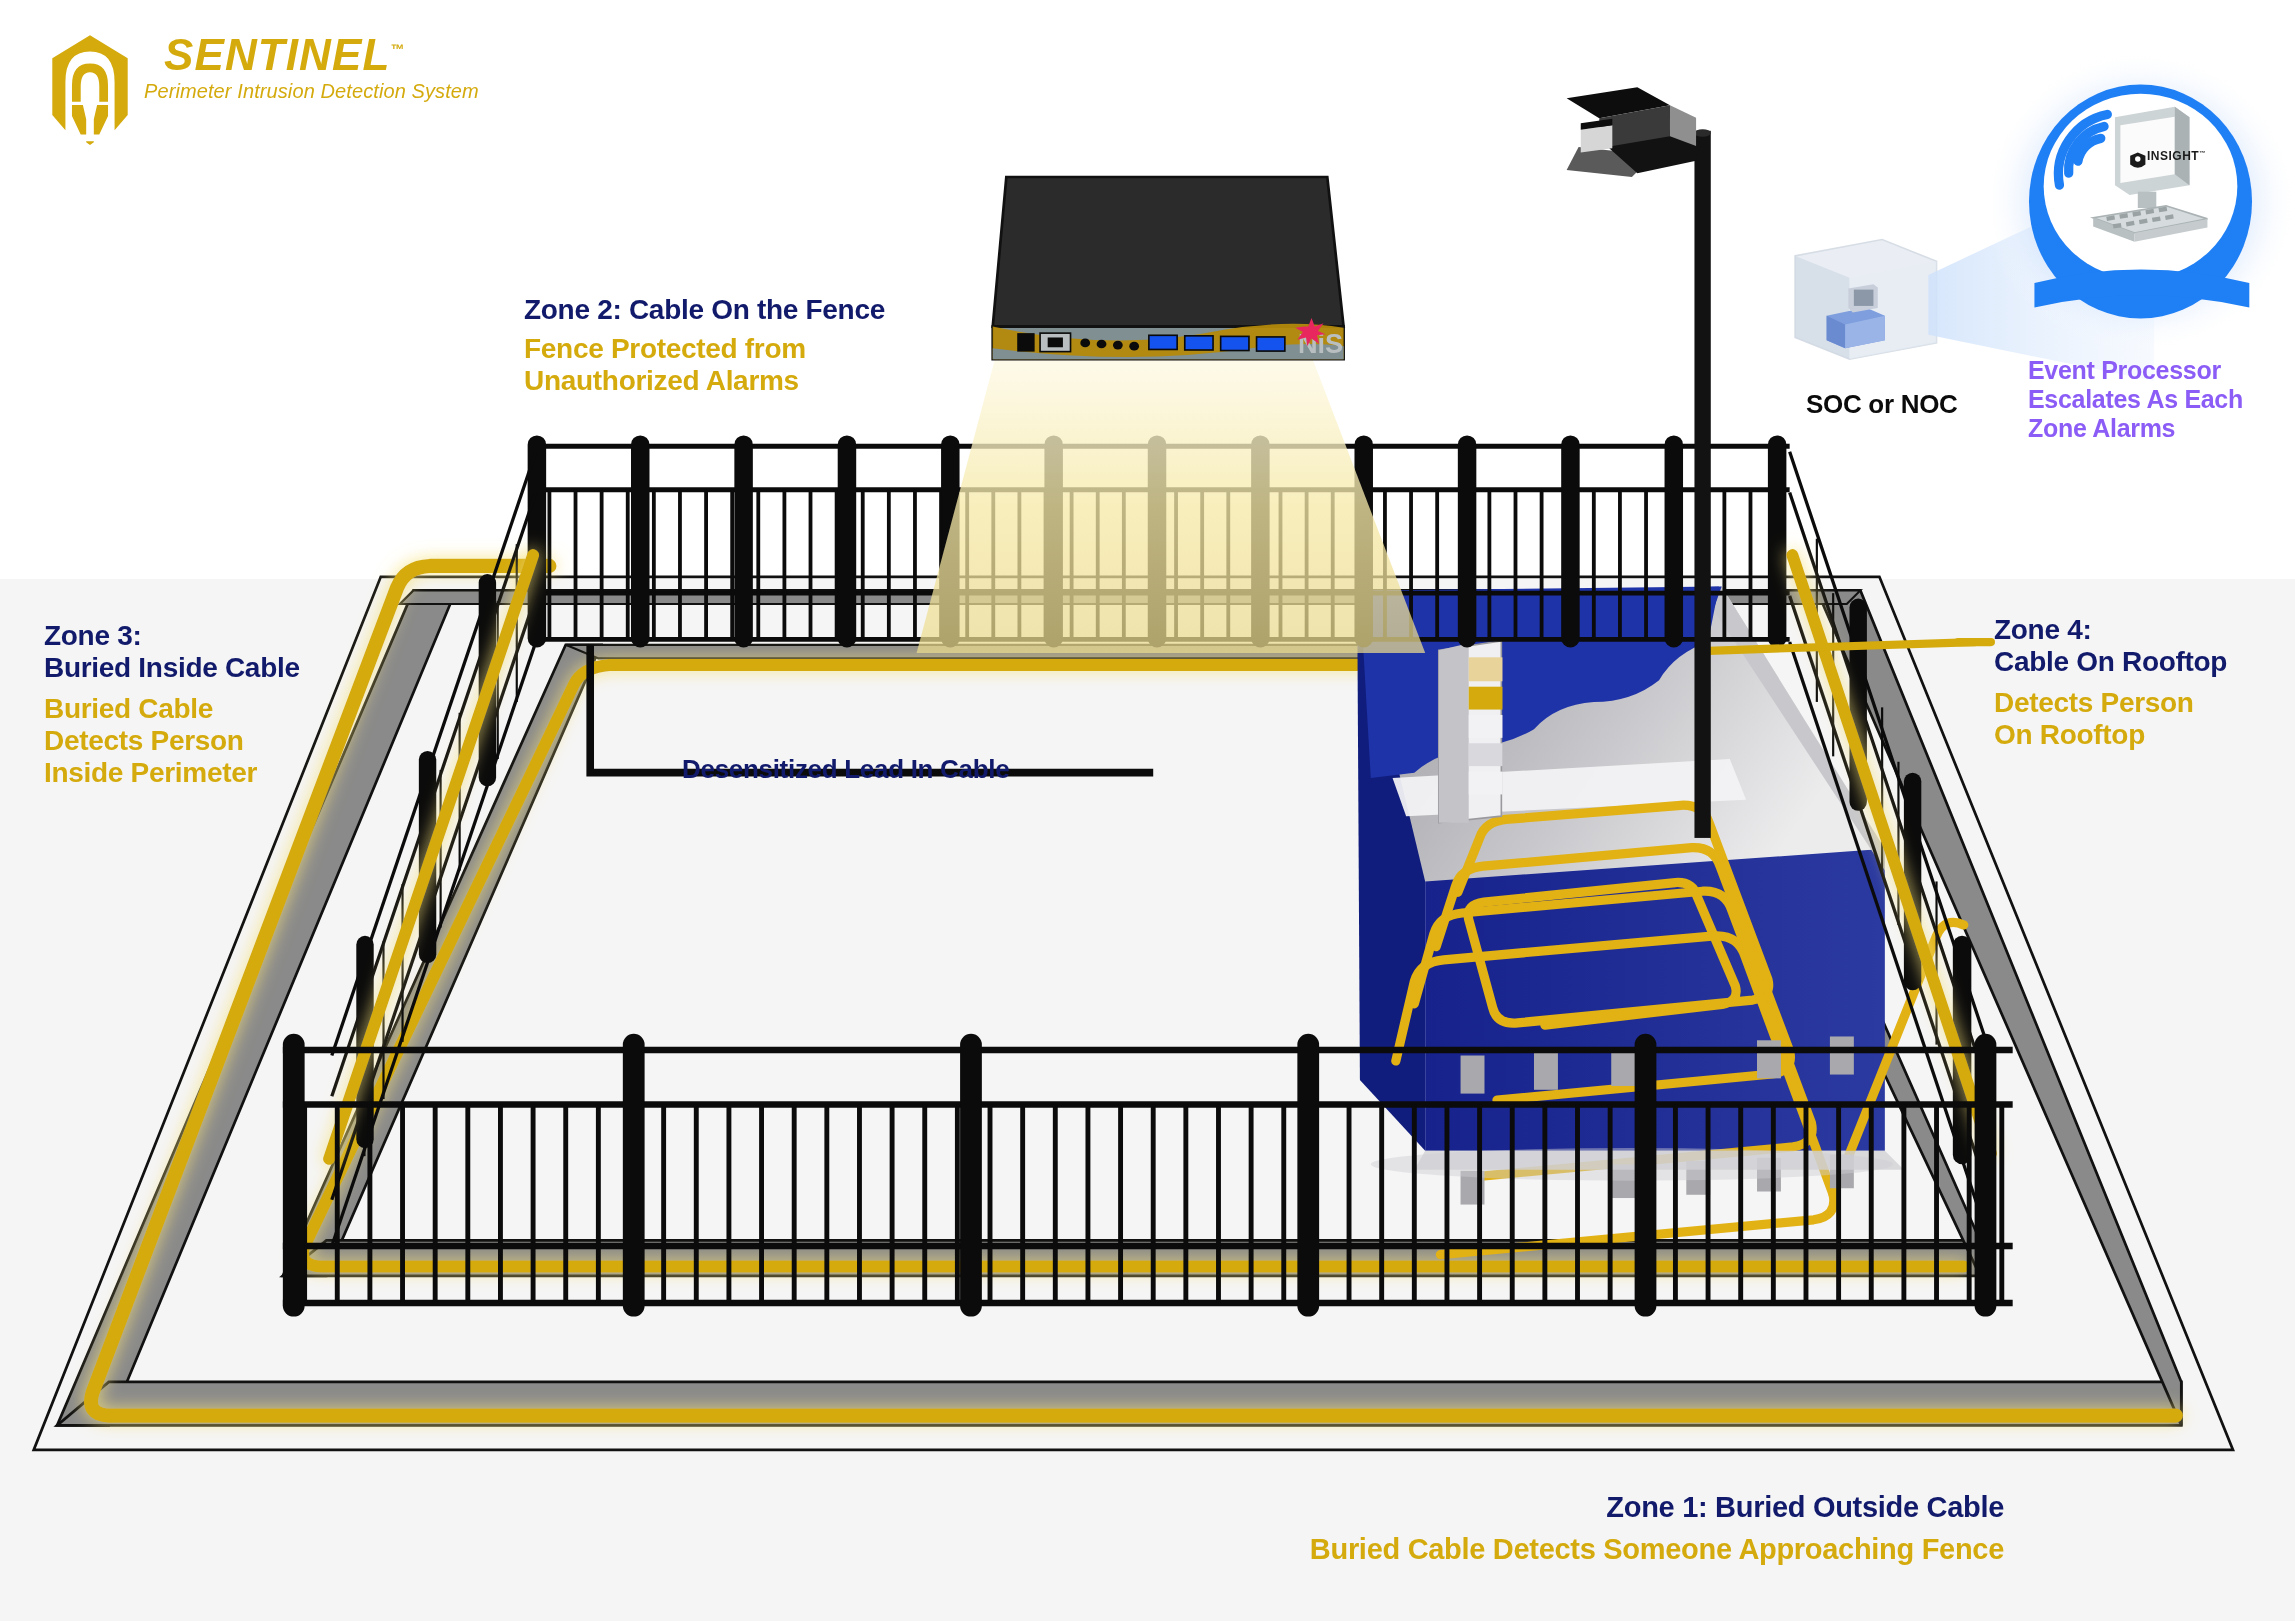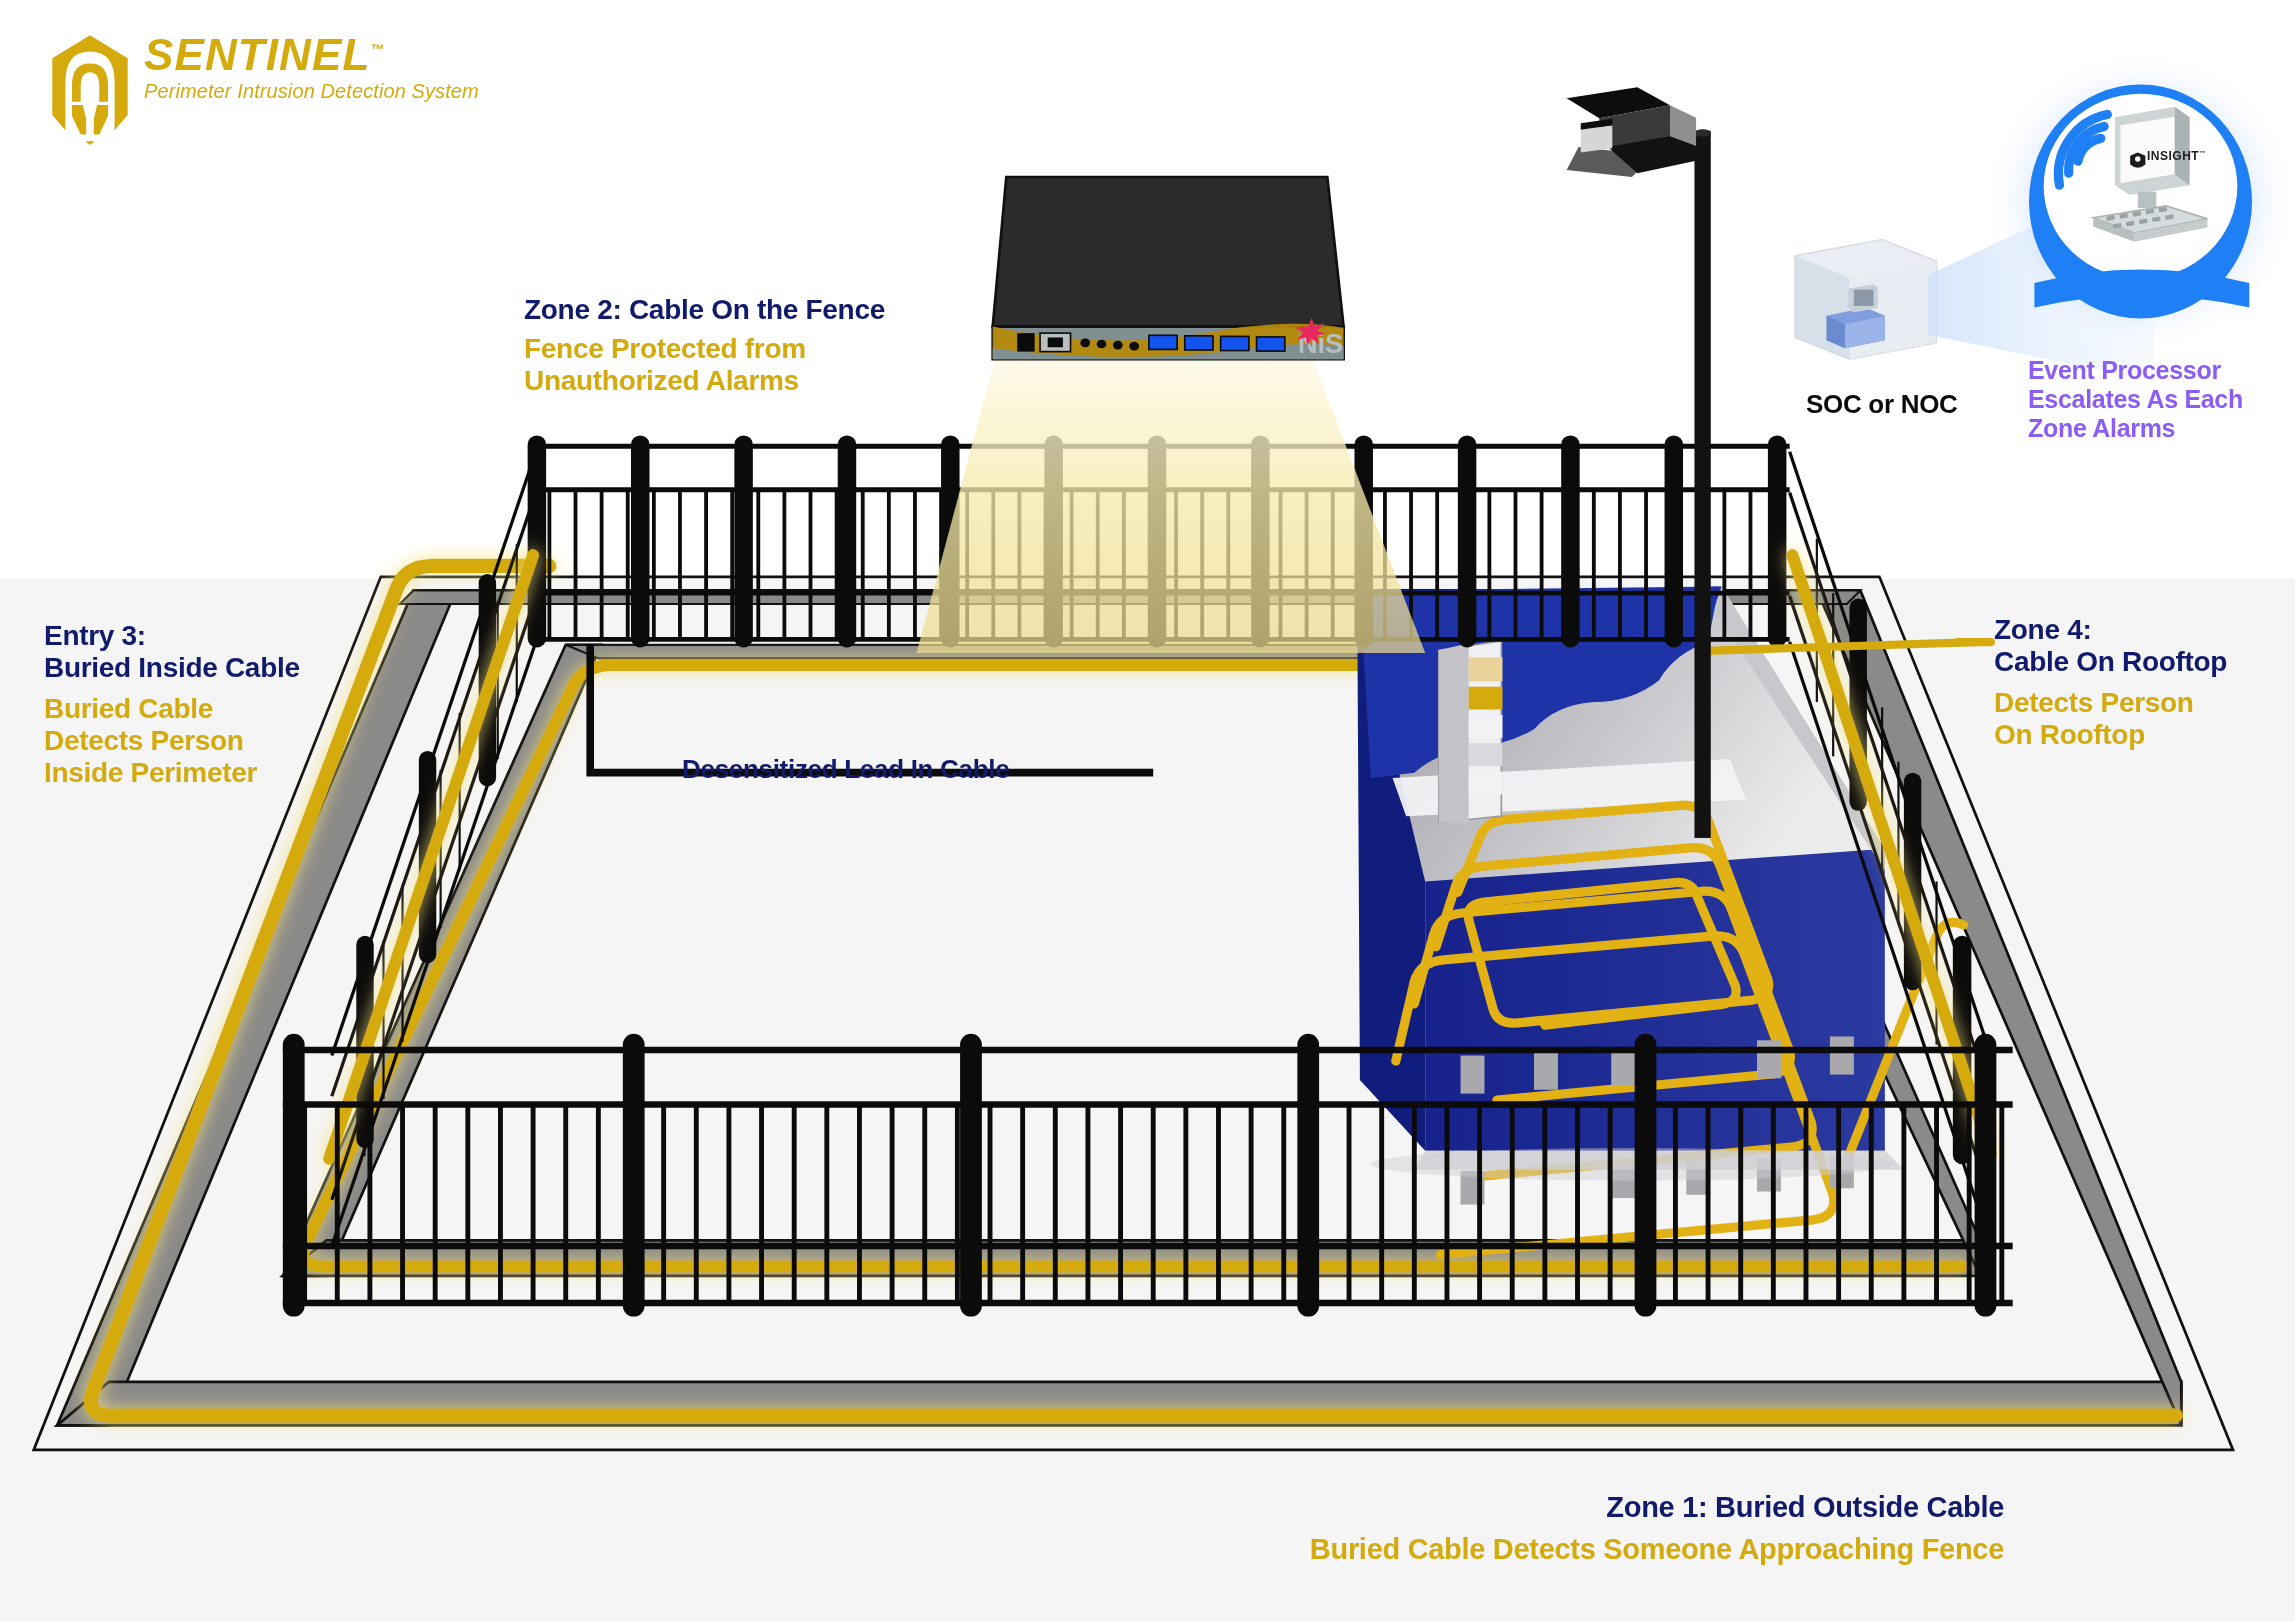--- a/index.html
+++ b/index.html
@@ -8,21 +8,21 @@
   #stage{position:relative;width:2295px;height:1622px;background:#ffffff;overflow:hidden;}
   #ground-lower{position:absolute;left:0;top:579px;width:2295px;height:1042px;background:#f5f5f6;}
   svg.layer{position:absolute;left:0;top:0;width:2295px;height:1622px;overflow:visible;}
   .lbl{position:absolute;line-height:1.16;letter-spacing:-0.3px;}
   .navy{color:#111a6b;font-weight:700;}
   .gold{color:#d4aa0d;font-weight:700;}
   .blue{color:#8b5cf6;font-weight:700;}
   .blk{color:#0b0b0b;font-weight:700;}
   .logo-wrap{position:absolute;left:49px;top:33px;display:flex;align-items:flex-start;}
   .logo-text{margin-left:13px;}
-  .logo-name{font-size:44px;font-weight:800;font-style:italic;color:#d4aa0d;letter-spacing:1.1px;line-height:1;}
+  .logo-name{font-size:44px;font-weight:800;font-style:italic;color:#d4aa0d;letter-spacing:1.1px;line-height:1;margin-left:20px;}
   .logo-tm{font-size:14px;vertical-align:super;font-style:normal;}
   .logo-tag{font-size:20px;font-style:italic;color:#d4aa0d;margin-top:3.3px;letter-spacing:0.1px;}
 </style>
 </head>
 <body>
 
 <div id="stage">
 
   <div id="ground-lower"></div>
 
@@ -479,21 +479,21 @@
     </div>
   </div>
 
   <div class="lbl" style="left:524px;top:294px;">
     <div class="navy" style="font-size:28px;">Zone 2: Cable On the Fence</div>
     <div class="gold" style="font-size:28px;margin-top:6.5px;">Fence Protected from</div>
     <div class="gold" style="font-size:28px;">Unauthorized Alarms</div>
   </div>
 
   <div class="lbl" style="left:44px;top:620px;">
-    <div class="navy" style="font-size:28px;">Entry 3:</div>
+    <div class="navy" style="font-size:28px;">Zone 3:</div>
     <div class="navy" style="font-size:28px;">Buried Inside Cable</div>
     <div class="gold" style="font-size:28px;margin-top:7.6px;">Buried Cable</div>
     <div class="gold" style="font-size:28px;">Detects Person</div>
     <div class="gold" style="font-size:28px;">Inside Perimeter</div>
   </div>
 
   <div class="lbl" style="left:1994px;top:614px;">
     <div class="navy" style="font-size:28px;">Zone 4:</div>
     <div class="navy" style="font-size:28px;">Cable On Rooftop</div>
     <div class="gold" style="font-size:28px;margin-top:7.6px;">Detects Person</div>

